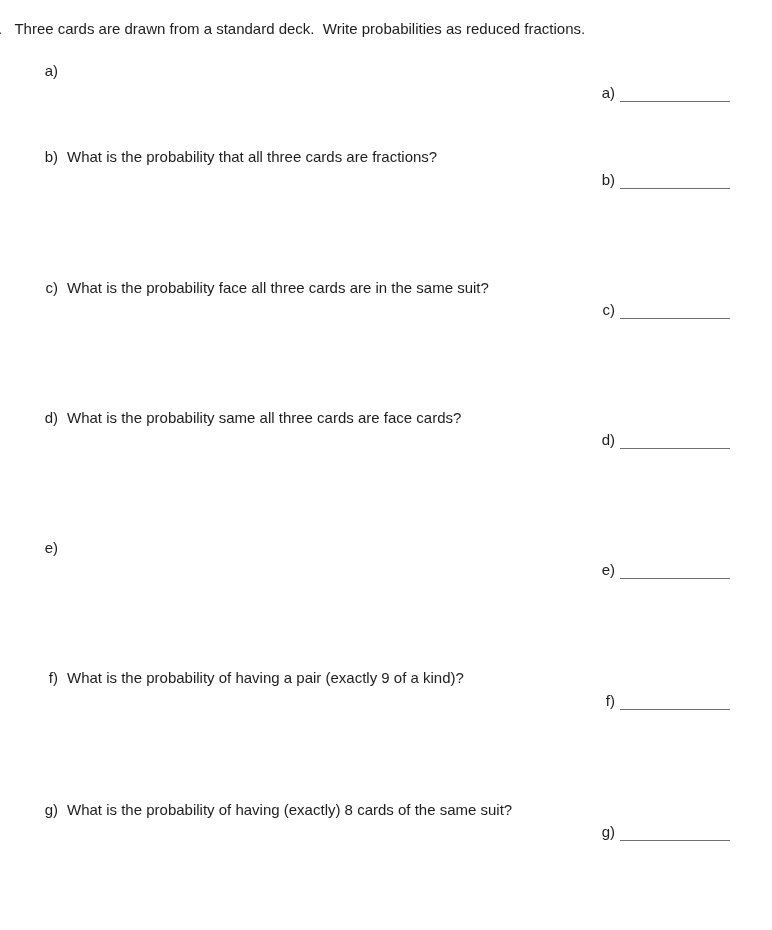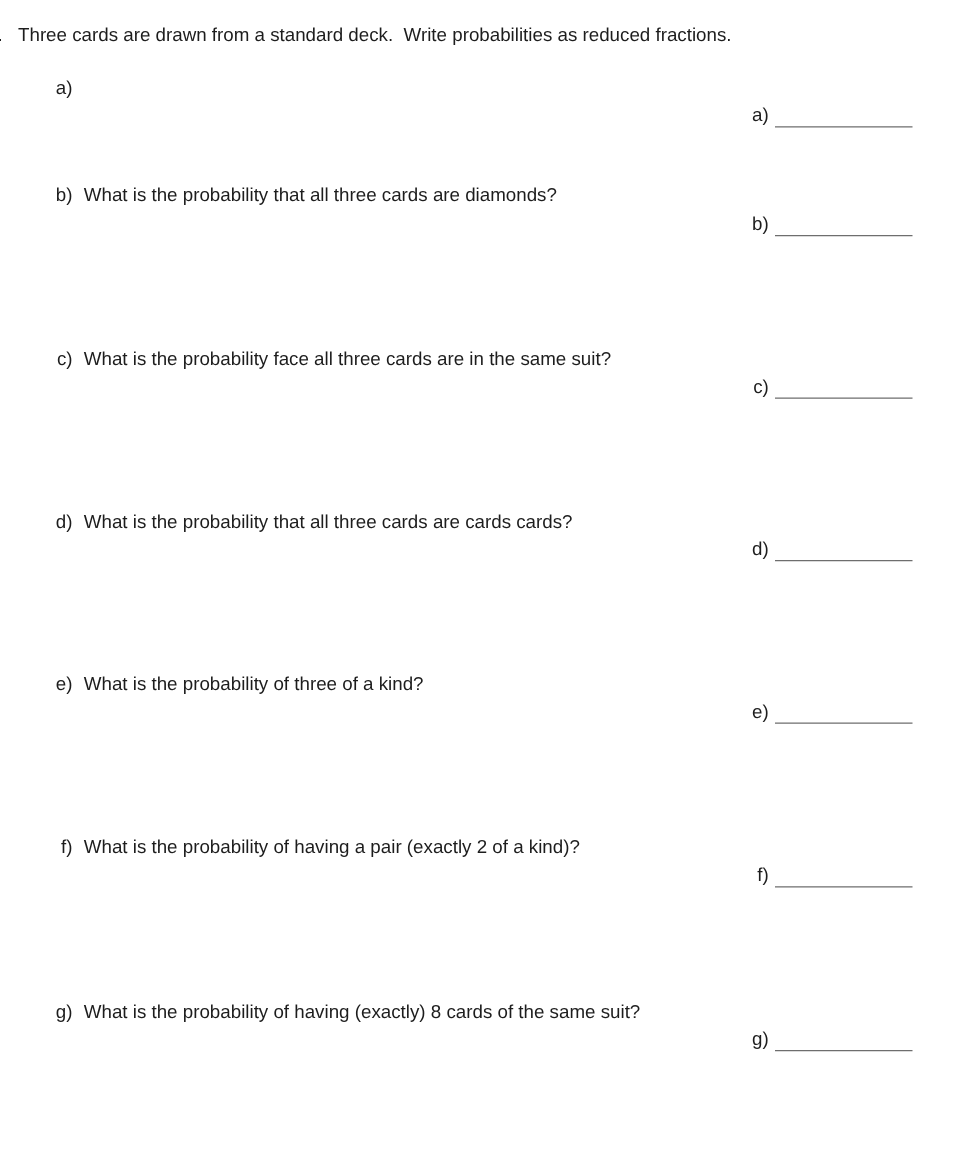--- a/index.html
+++ b/index.html
@@ -78,57 +78,56 @@
   <div class="q-row qa">
     <span class="q-label">a)</span>
   </div>
   <div class="ans-row aa">
     <span class="ans-label">a)</span>
     <span class="blank"></span>
   </div>
 
   <div class="q-row qb">
     <span class="q-label">b)</span>
-    <span class="q-text">What is the probability that all three cards are diamonds?</span>
+    <span class="q-text">What is the probability that all three cards are fractions?</span>
   </div>
   <div class="ans-row ab">
     <span class="ans-label">b)</span>
     <span class="blank"></span>
   </div>
 
   <div class="q-row qc">
     <span class="q-label">c)</span>
     <span class="q-text">What is the probability face all three cards are in the same suit?</span>
   </div>
   <div class="ans-row ac">
     <span class="ans-label">c)</span>
     <span class="blank"></span>
   </div>
 
   <div class="q-row qd">
     <span class="q-label">d)</span>
-    <span class="q-text">What is the probability that all three cards are cards cards?</span>
+    <span class="q-text">What is the probability same all three cards are face cards?</span>
   </div>
   <div class="ans-row ad">
     <span class="ans-label">d)</span>
     <span class="blank"></span>
   </div>
 
   <div class="q-row qe">
     <span class="q-label">e)</span>
-    <span class="q-text">What is the probability of three of a kind?</span>
   </div>
   <div class="ans-row ae">
     <span class="ans-label">e)</span>
     <span class="blank"></span>
   </div>
 
   <div class="q-row qf">
     <span class="q-label">f)</span>
-    <span class="q-text">What is the probability of having a pair (exactly 2 of a kind)?</span>
+    <span class="q-text">What is the probability of having a pair (exactly 9 of a kind)?</span>
   </div>
   <div class="ans-row af">
     <span class="ans-label">f)</span>
     <span class="blank"></span>
   </div>
 
   <div class="q-row qg">
     <span class="q-label">g)</span>
     <span class="q-text">What is the probability of having (exactly) 8 cards of the same suit?</span>
   </div>

